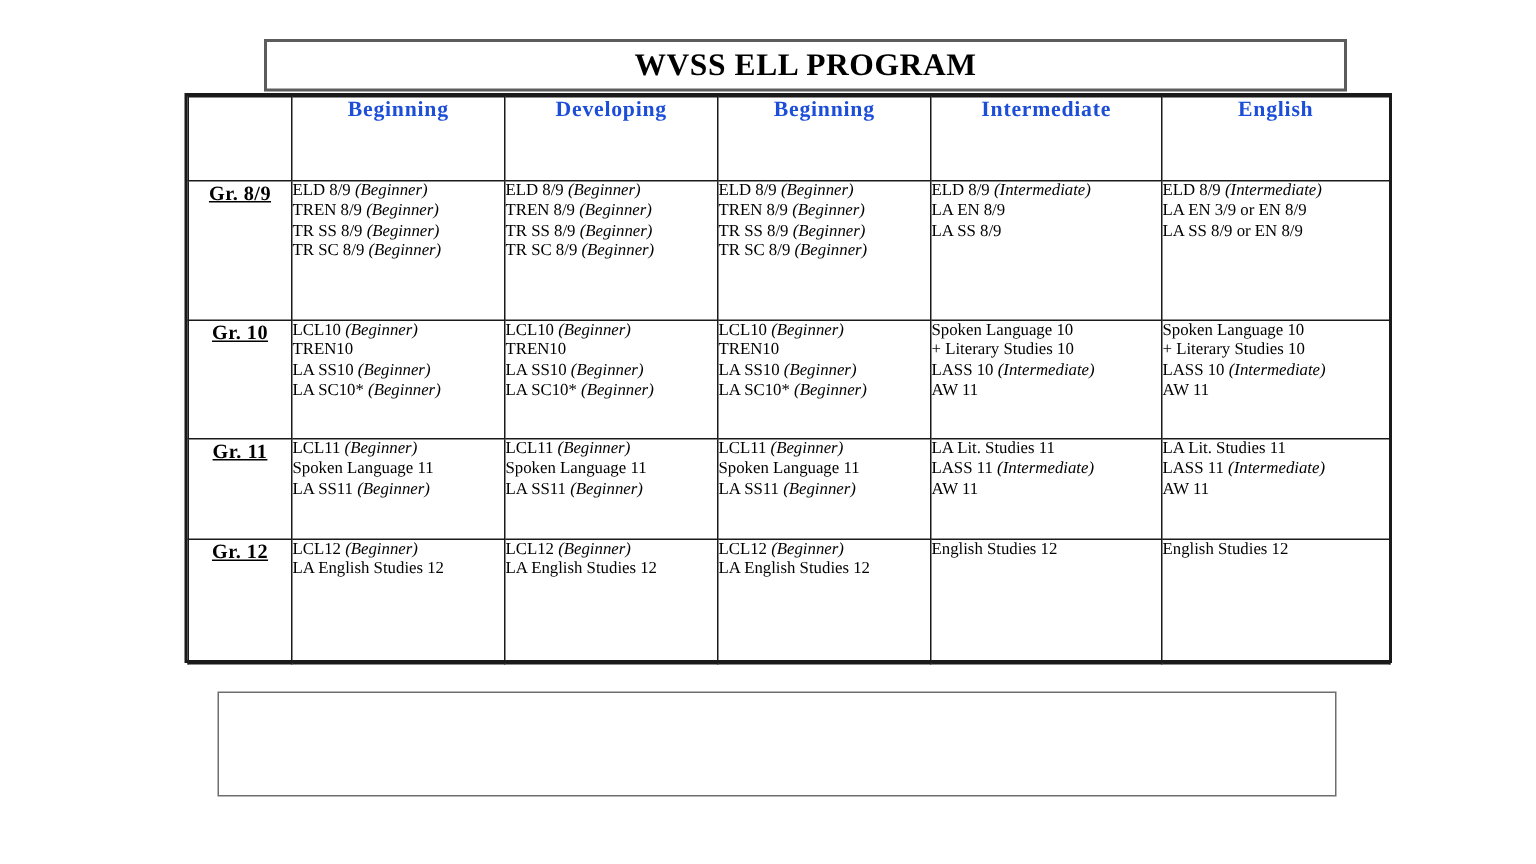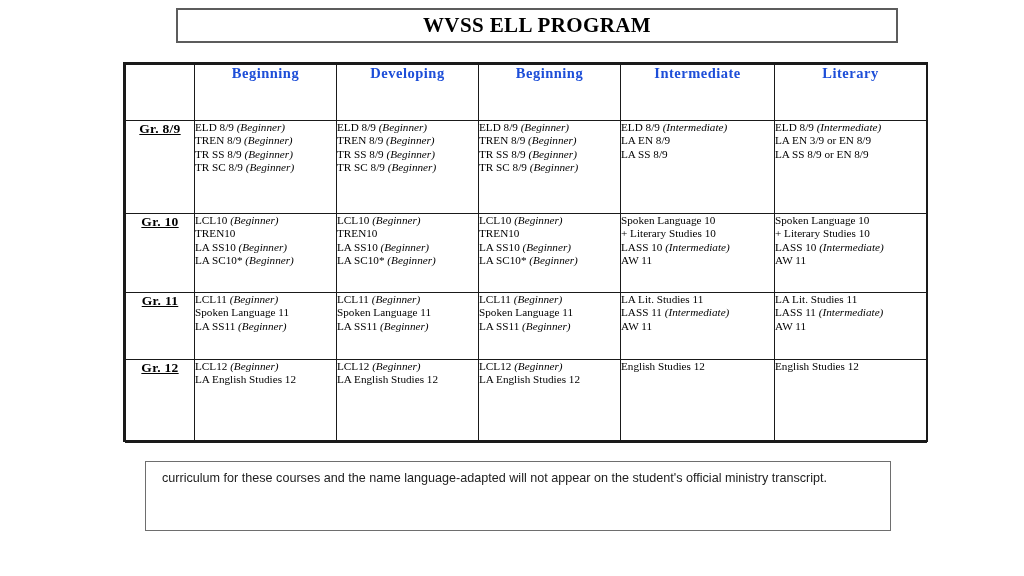--- a/index.html
+++ b/index.html
@@ -18,21 +18,21 @@
   .page {
     position: relative;
     width: 1024px;
     height: 576px;
   }
 
   
   .title-box {
     position: absolute;
     left: 176px;
-    top: 8px;
+    top: 26px;
     width: 722px;
     height: 35px;
     border: 2px solid #5c5c5c;
     box-sizing: border-box;
     background: #ffffff;
     display: flex;
     align-items: center;
     justify-content: center;
   }
   .title-text {
@@ -159,21 +159,21 @@
         <col class="c-level4">
         <col class="c-level5">
       </colgroup>
       <thead>
         <tr class="head-row">
           <th class="corner"></th>
           <th class="col-head">Beginning</th>
           <th class="col-head">Developing</th>
           <th class="col-head">Beginning</th>
           <th class="col-head">Intermediate</th>
-          <th class="col-head">Literary</th>
+          <th class="col-head">English</th>
         </tr>
       </thead>
       <tbody>
         <tr class="r-89">
           <td class="grade-cell">Gr. 8/9</td>
           <td class="course-cell">
               <div class="course-line"><span>ELD 8/9</span><em> (Beginner)</em></div>
               <div class="course-line"><span>TREN 8/9</span><em> (Beginner)</em></div>
               <div class="course-line"><span>TR SS 8/9</span><em> (Beginner)</em></div>
               <div class="course-line"><span>TR SC 8/9</span><em> (Beginner)</em></div>
@@ -281,16 +281,15 @@
             </td>
           <td class="course-cell">
               <div class="course-line"><span>English Studies 12</span></div>
             </td>
         </tr>
       </tbody>
     </table>
   </div>
 
   <div class="note-box">
-    <div class="note-line indent">curriculum for these courses and the name language-adapted will not appear on the student's official ministry transcript.</div>
   </div>
 
 </div>
 
 </body></html>

